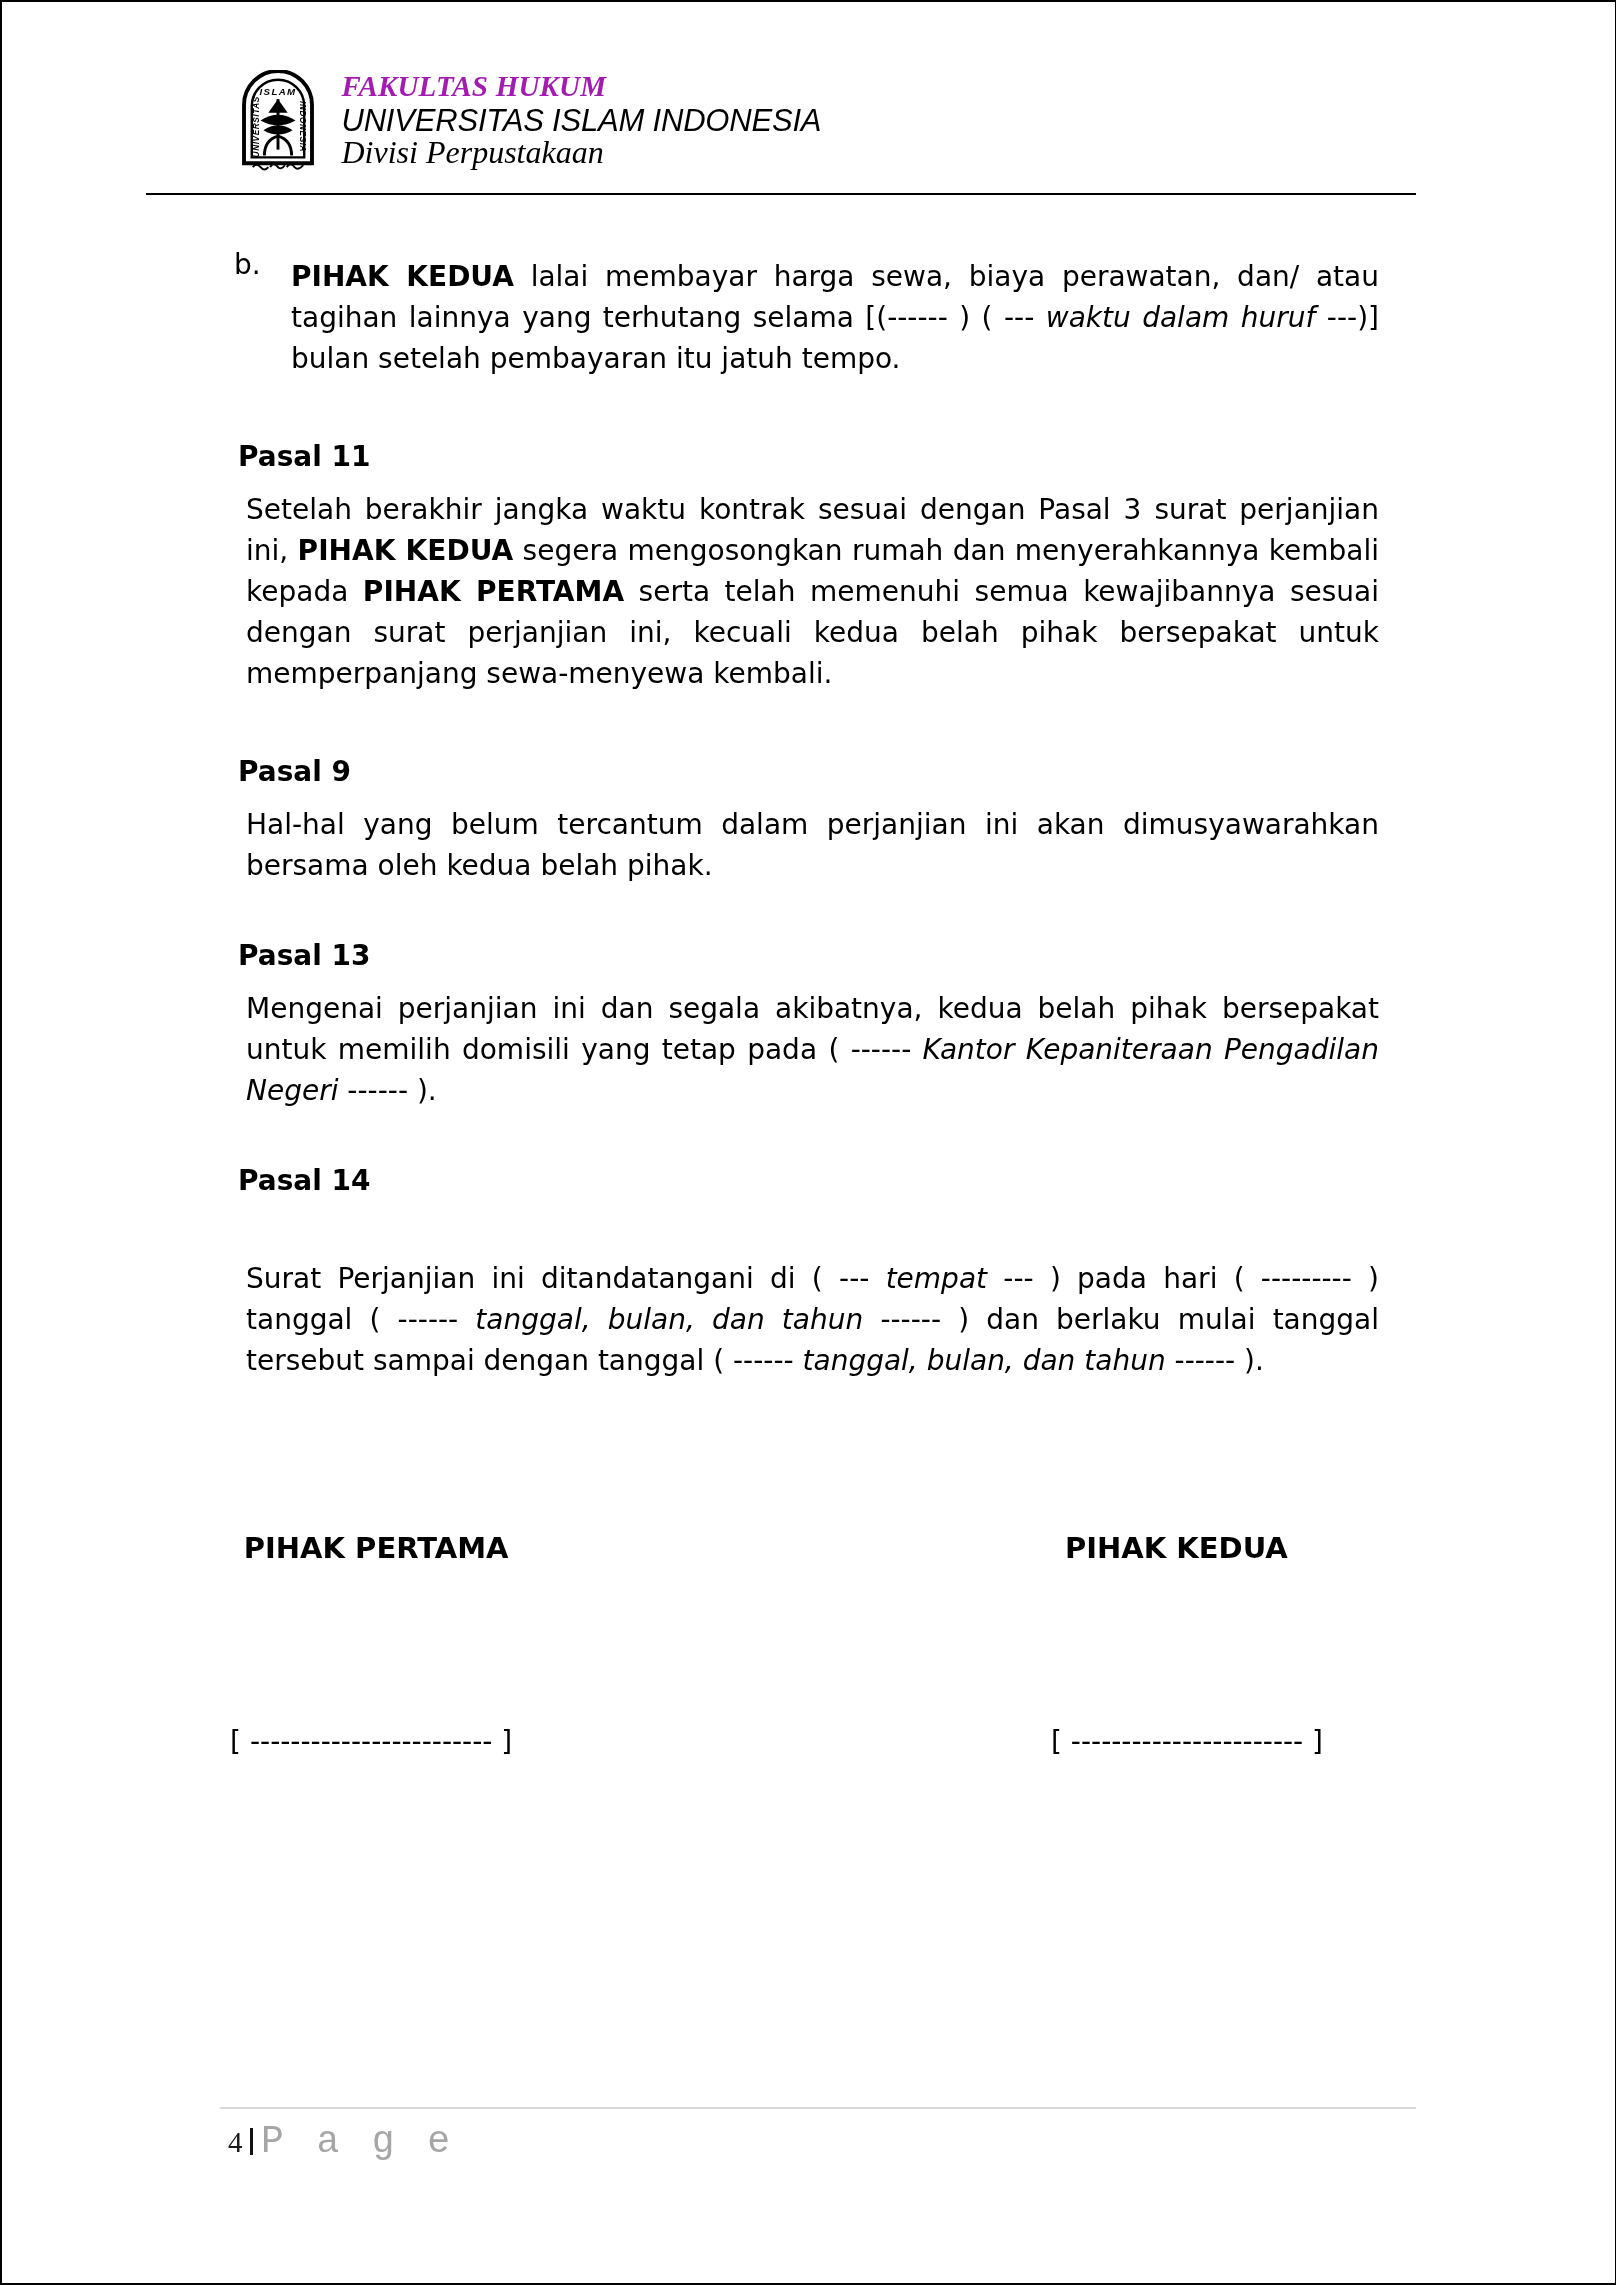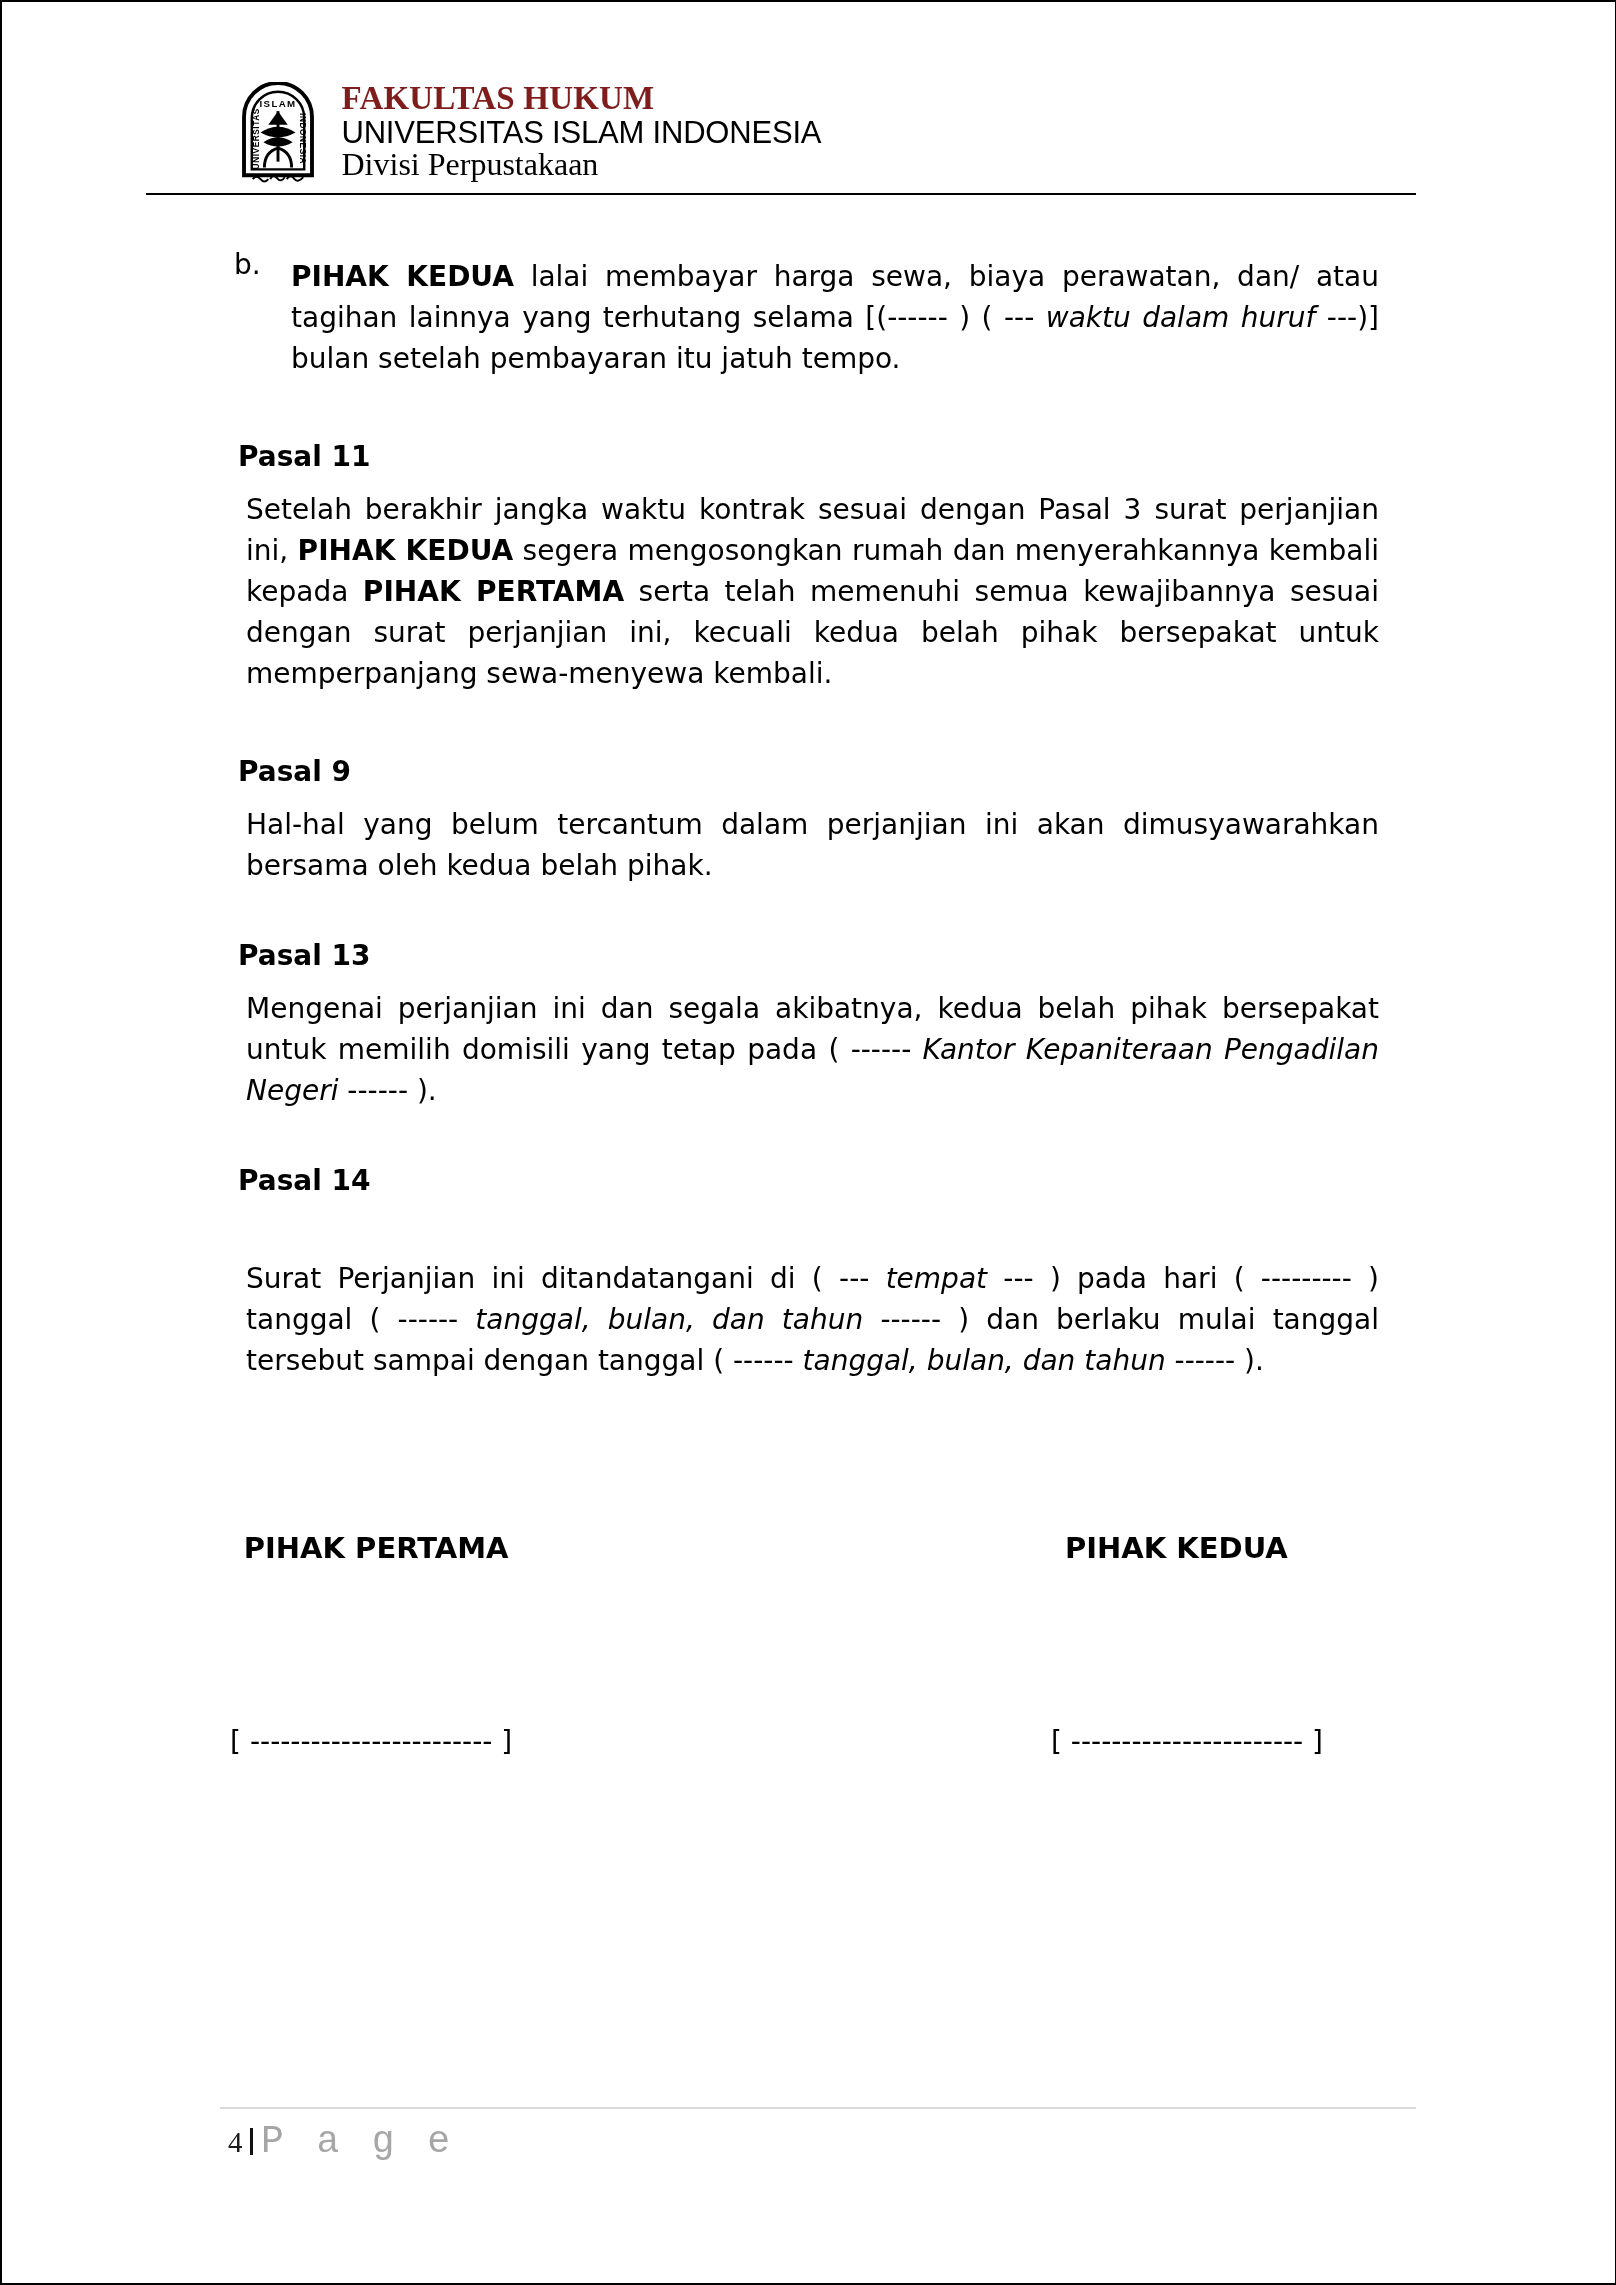--- a/index.html
+++ b/index.html
@@ -17,49 +17,50 @@
     background: #ffffff;
     border: 2px solid #000000;
     box-sizing: border-box;
     overflow: hidden;
   }
 
   
   .letterhead {
     position: absolute;
     left: 144px;
-    top: 80px;
+    top: 68px;
     width: 1270px;
     height: 103px;
     display: flex;
     flex-direction: row;
     align-items: flex-start;
+    font-style: italic;
   }
   .logo-wrap {
     width: 84px;
     height: 101px;
     flex: 0 0 84px;
     display: flex;
     align-items: flex-start;
     justify-content: center;
     margin-left: 90px;
   }
   .logo-wrap svg { display: block; }
   .letterhead-text {
     margin-left: 21.5px;
     display: flex;
     flex-direction: column;
     justify-content: flex-start;
   }
   .lh-line1 {
     font-family: "Liberation Serif", serif;
     font-weight: bold;
-    font-size: 33px;
+    font-size: 29px;
     line-height: 33px;
-    color: #7f1d1d;
+    color: #a21caf;
     letter-spacing: 0.2px;
   }
   .lh-line2 {
     font-family: "Liberation Sans", sans-serif;
     font-weight: normal;
     font-size: 31px;
     line-height: 35px;
     color: #000;
     letter-spacing: -0.2px;
     text-align: right;

